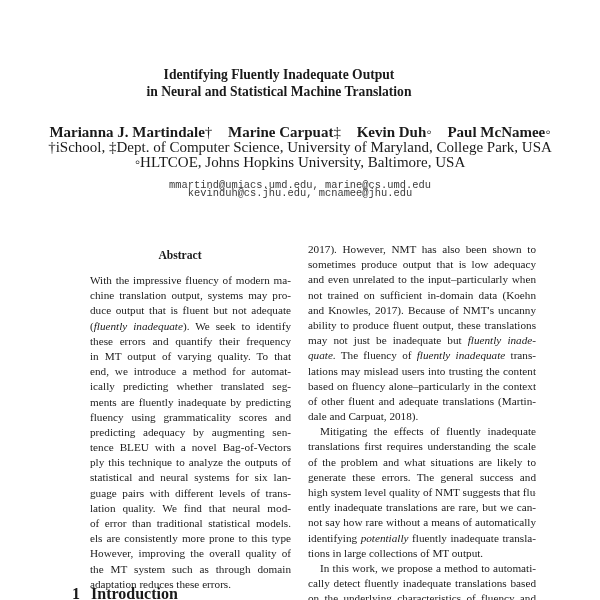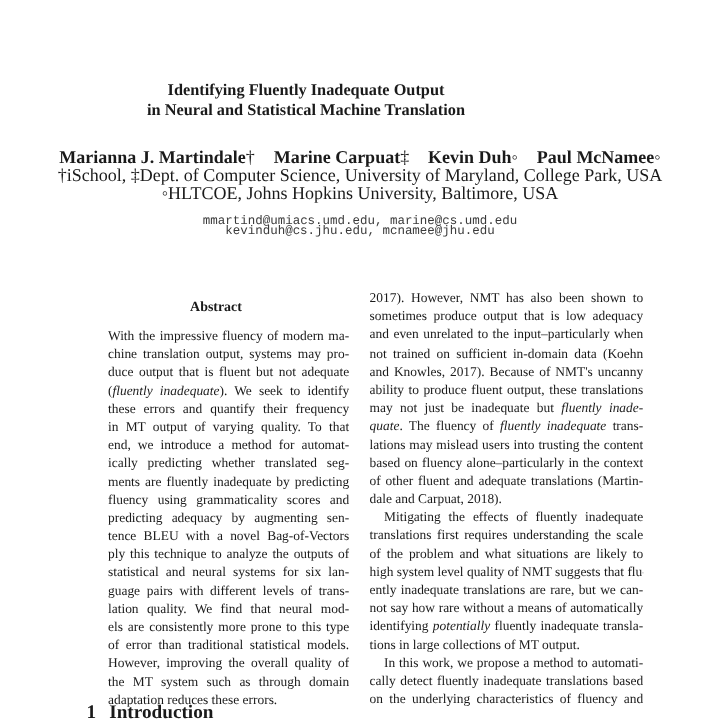--- a/index.html
+++ b/index.html
@@ -1,17 +1,17 @@
 <!DOCTYPE html>
 <html><head>
 <meta charset="utf-8">
 <style>
   html, body { margin: 0; padding: 0; background: #ffffff; }
   body { width: 600px; height: 600px; overflow: hidden; position: relative; color: #1a1a1a; font-family: "Liberation Serif", serif; }
-  .title { position: absolute; left: 0; width: 510px; text-align: center; font-weight: bold; font-size: 13.6px; line-height: 17px; }
+  .title { position: absolute; left: 0; width: 510px; text-align: center; font-weight: bold; font-size: 13.6px; line-height: 17px; padding-left: 24px; }
   .title-line1 { top: 66px; }
   .title-line2 { top: 83px; }
   .hdr { position: absolute; left: 0; width: 600px; text-align: center; font-size: 15px; line-height: 15px; white-space: nowrap; }
   .authors { top: 125px; font-weight: bold; word-spacing: 0px; }
   .authors span.a { margin: 0 6px; }
   .aff1 { top: 140px; }
   .aff2 { top: 155px; }
   .email { font-family: "Liberation Mono", monospace; font-size: 10.4px; color: #3a3a3a; }
   .email1 { top: 178px; }
   .email2 { top: 186px; }
@@ -55,22 +55,22 @@
     <span class="ln">end, we introduce a method for automat-</span>
     <span class="ln">ically predicting whether translated seg-</span>
     <span class="ln">ments are fluently inadequate by predicting</span>
     <span class="ln">fluency using grammaticality scores and</span>
     <span class="ln">predicting adequacy by augmenting sen-</span>
     <span class="ln">tence BLEU with a novel Bag-of-Vectors</span>
     <span class="ln">ply this technique to analyze the outputs of</span>
     <span class="ln">statistical and neural systems for six lan-</span>
     <span class="ln">guage pairs with different levels of trans-</span>
     <span class="ln">lation quality. We find that neural mod-</span>
+    <span class="ln">of error than traditional statistical models.</span>
     <span class="ln">els are consistently more prone to this type</span>
-    <span class="ln">of error than traditional statistical models.</span>
     <span class="ln">However, improving the overall quality of</span>
     <span class="ln">the MT system such as through domain</span>
     <span class="ln last">adaptation reduces these errors.</span>
   </div>
 
 <div class="sec-head">
   <span class="num">1</span><span>Introduction</span>
 </div>
 
 <div class="col right-col" id="right-body">
@@ -82,20 +82,21 @@
     <span class="ln">ability to produce fluent output, these translations</span>
     <span class="ln"><span>may not just be inadequate but </span><em>fluently inade-</em><span></span></span>
     <span class="ln"><span></span><em>quate</em><span>. The fluency of </span><em>fluently inadequate</em><span> trans-</span></span>
     <span class="ln">lations may mislead users into trusting the content</span>
     <span class="ln">based on fluency alone–particularly in the context</span>
     <span class="ln">of other fluent and adequate translations (Martin-</span>
     <span class="ln last">dale and Carpuat, 2018).</span>
     <span class="ln ind">Mitigating the effects of fluently inadequate</span>
     <span class="ln">translations first requires understanding the scale</span>
     <span class="ln">of the problem and what situations are likely to</span>
+    <span class="ln">generate these errors. The general success and</span>
     <span class="ln">high system level quality of NMT suggests that flu-</span>
     <span class="ln">ently inadequate translations are rare, but we can-</span>
     <span class="ln">not say how rare without a means of automatically</span>
     <span class="ln"><span>identifying </span><em>potentially</em><span> fluently inadequate transla-</span></span>
     <span class="ln last">tions in large collections of MT output.</span>
     <span class="ln ind">In this work, we propose a method to automati-</span>
     <span class="ln">cally detect fluently inadequate translations based</span>
     <span class="ln">on the underlying characteristics of fluency and</span>
   </div>
 

